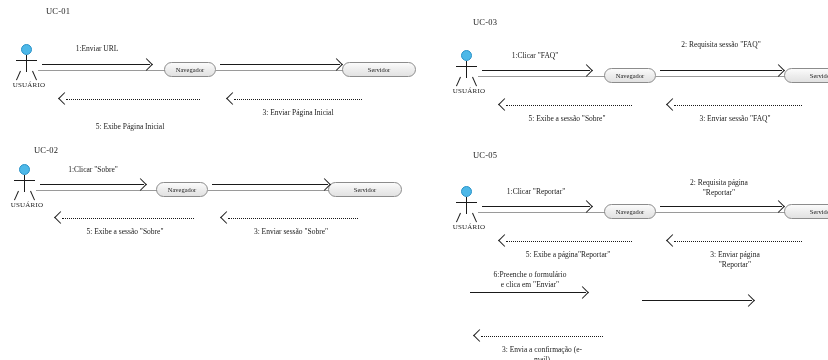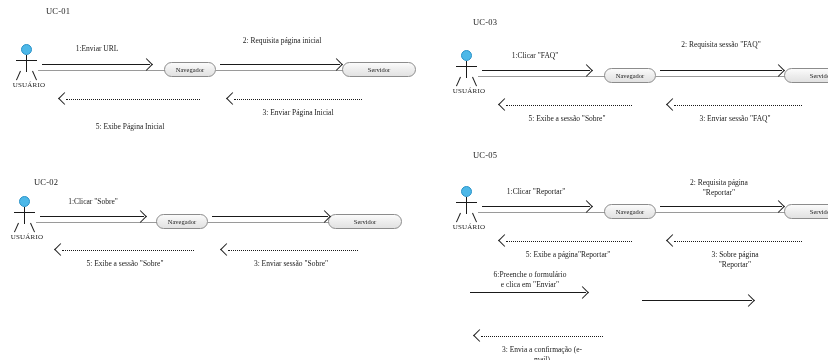--- a/index.html
+++ b/index.html
@@ -186,36 +186,35 @@
   <div class="msg" style="left:42px; top:64px; width:110px;">
     <div class="line-solid" style="width:108px;"></div>
     <div class="head-right" style="left:100px; top:-4px;"></div>
   </div>
   <div class="msg-label" style="left:42px; top:44px; width:110px;">1:Enviar URL</div>
 
   <div class="msg" style="left:220px; top:64px; width:122px;">
     <div class="line-solid" style="width:120px;"></div>
     <div class="head-right" style="left:112px; top:-4px;"></div>
   </div>
-  <div class="msg-label" style="left:210px; top:36px; width:144px;">2: Requisita página inicial</div>
 
   <div class="msg" style="left:60px; top:99px; width:140px;">
     <div class="line-dotted" style="left:6px; width:134px;"></div>
     <div class="head-left" style="left:0px; top:-5px;"></div>
   </div>
   <div class="msg-label" style="left:55px; top:108px; width:150px;margin-top:14px;">5: Exibe Página Inicial</div>
 
   <div class="msg" style="left:228px; top:99px; width:134px;">
     <div class="line-dotted" style="left:6px; width:128px;"></div>
     <div class="head-left" style="left:0px; top:-5px;"></div>
   </div>
   <div class="msg-label" style="left:225px; top:108px; width:146px;">3: Enviar Página Inicial</div>
 </div>
 
-<div class="diagram" style="left:0px; top:140px; width:420px; height:130px;margin-top:32px;">
+<div class="diagram" style="left:0px; top:140px; width:420px; height:130px;">
 
   <div class="uc-title" style="left:34px; top:5px;">UC-02</div>
 
   <div class="actor" style="left:10px; top:24px;">
     <div class="head"></div>
     <div class="body-line"></div>
     <div class="arms"></div>
     <div class="leg-l"></div>
     <div class="leg-r"></div>
     <div class="actor-label">USUÁRIO</div>
@@ -330,21 +329,21 @@
   <div class="msg" style="left:80px; top:101px; width:132px;">
     <div class="line-dotted" style="left:6px; width:126px;"></div>
     <div class="head-left" style="left:0px; top:-5px;"></div>
   </div>
   <div class="msg-label" style="left:72px; top:110px; width:152px;">5: Exibe a página"Reportar"</div>
 
   <div class="msg" style="left:248px; top:101px; width:134px;">
     <div class="line-dotted" style="left:6px; width:128px;"></div>
     <div class="head-left" style="left:0px; top:-5px;"></div>
   </div>
-  <div class="msg-label" style="left:242px; top:110px; width:146px;">3: Sobre página
+  <div class="msg-label" style="left:242px; top:110px; width:146px;">3: Enviar página
 "Reportar"</div>
 
   <div class="msg" style="left:50px; top:152px; width:118px;">
     <div class="line-solid" style="width:116px;"></div>
     <div class="head-right" style="left:108px; top:-4px;"></div>
   </div>
   <div class="msg-label" style="left:42px; top:130px; width:136px;">6:Preenche o formulário
 e clica em "Enviar"</div>
 
   <div class="msg" style="left:222px; top:160px; width:112px;">

